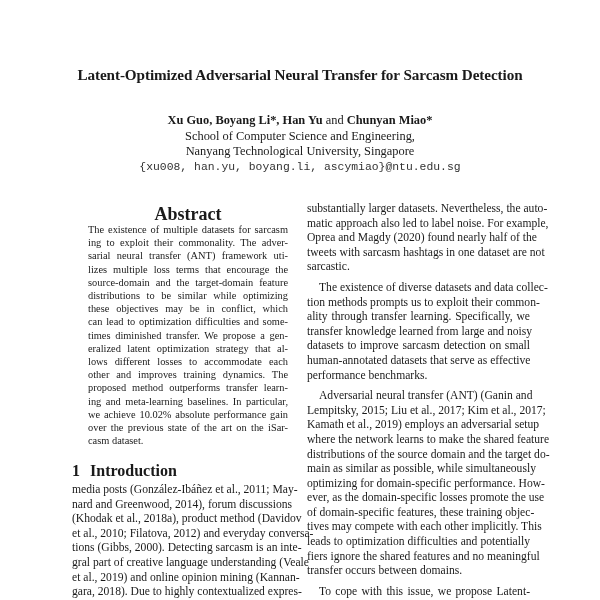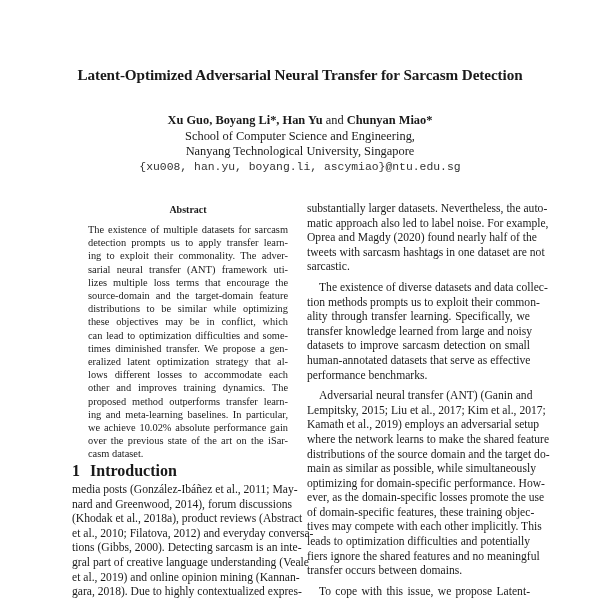--- a/index.html
+++ b/index.html
@@ -3,21 +3,21 @@
 <meta charset="utf-8">
 <style>
   html, body { margin: 0; padding: 0; background: #ffffff; }
   body { width: 600px; height: 600px; overflow: hidden; position: relative; font-family: "Liberation Serif", "DejaVu Serif", serif; color: #1a1a1a; }
   .page { position: absolute; left: 0; top: 0; width: 600px; height: 480px; }
   .title { position: absolute; top: 66px; left: 0; width: 600px; text-align: center; font-weight: bold; font-size: 15.2px; letter-spacing: -0.1px; }
   .authors { position: absolute; top: 113px; left: 0; width: 600px; text-align: center; font-size: 12.4px; line-height: 15.6px; }
   .authors .names { font-weight: bold; }
   .authors .names .and { font-weight: normal; }
   .authors .email { font-family: "Liberation Mono", "DejaVu Sans Mono", monospace; font-size: 11.4px; color: #333; }
-  .abstract-head { position: absolute; top: 204px; left: 88px; width: 200px; text-align: center; font-weight: bold; font-size: 10px; }
+  .abstract-head { position: absolute; top: 204px; left: 88px; width: 200px; text-align: center; font-weight: bold; font-size: 18px; }
   .abstract { position: absolute; top: 223px; left: 88px; width: 200px; font-size: 10.4px; line-height: 13.2px; text-align: justify; }
   .sec-head { position: absolute; top: 462px; left: 72px; width: 220px; font-weight: bold; font-size: 16px; }
   .sec-head .num { display: inline-block; width: 18px; }
   .col-left { position: absolute; top: 483px; left: 72px; width: 220px; font-size: 11.6px; line-height: 14.6px; text-align: justify; }
   .col-right { position: absolute; top: 202px; left: 307px; width: 223px; font-size: 11.6px; line-height: 14.6px; text-align: justify; }
   .col-right p, .col-left p { margin: 0; }
   .col-right p + p { margin-top: 6px; text-indent: 12px; }
   .line { display: block; white-space: nowrap; text-align-last: justify; text-align: justify; }
   .line.last { text-align-last: left; }
 </style>
@@ -32,21 +32,20 @@
       <span>Xu Guo, Boyang Li*, Han Yu</span><span class="and"> and </span><span>Chunyan Miao*</span>
     </div>
     <div>School of Computer Science and Engineering,</div>
     <div>Nanyang Technological University, Singapore</div>
     <div class="email">{xu008, han.yu, boyang.li, ascymiao}@ntu.edu.sg</div>
   </div>
 
   <div class="abstract-head">Abstract</div>
   <div class="abstract" id="abstract-body">
       <span class="line">The existence of multiple datasets for sarcasm</span>
-      <span class="line">detection prompts us to apply transfer learn-</span>
       <span class="line">ing to exploit their commonality.  The adver-</span>
       <span class="line">sarial neural transfer (ANT) framework uti-</span>
       <span class="line">lizes multiple loss terms that encourage the</span>
       <span class="line">source-domain and the target-domain feature</span>
       <span class="line">distributions to be similar while optimizing</span>
       <span class="line">these objectives may be in conflict, which</span>
       <span class="line">can lead to optimization difficulties and some-</span>
       <span class="line">times diminished transfer.  We propose a gen-</span>
       <span class="line">eralized latent optimization strategy that al-</span>
       <span class="line">lows different losses to accommodate each</span>
@@ -57,21 +56,21 @@
       <span class="line">over the previous state of the art on the iSar-</span>
       <span class="line last">casm dataset.</span>
     </div>
 
   <div class="sec-head">
     <span class="num">1</span><span>Introduction</span>
   </div>
   <div class="col-left" id="intro-left">
       <span class="line">media posts (González-Ibáñez et al., 2011; May-</span>
       <span class="line">nard and Greenwood, 2014), forum discussions</span>
-      <span class="line">(Khodak et al., 2018a), product reviews (Abstract</span>
+      <span class="line">(Khodak et al., 2018a), product method (Davidov</span>
       <span class="line">et al., 2010; Filatova, 2012) and everyday conversa-</span>
       <span class="line">tions (Gibbs, 2000). Detecting sarcasm is an inte-</span>
       <span class="line">gral part of creative language understanding (Veale</span>
       <span class="line">et al., 2019) and online opinion mining (Kannan-</span>
       <span class="line">gara, 2018). Due to highly contextualized expres-</span>
     </div>
 
   <div class="col-right" id="intro-right">
       <p style="text-indent: 0px;">
         <span class="line">substantially larger datasets. Nevertheless, the auto-</span>

